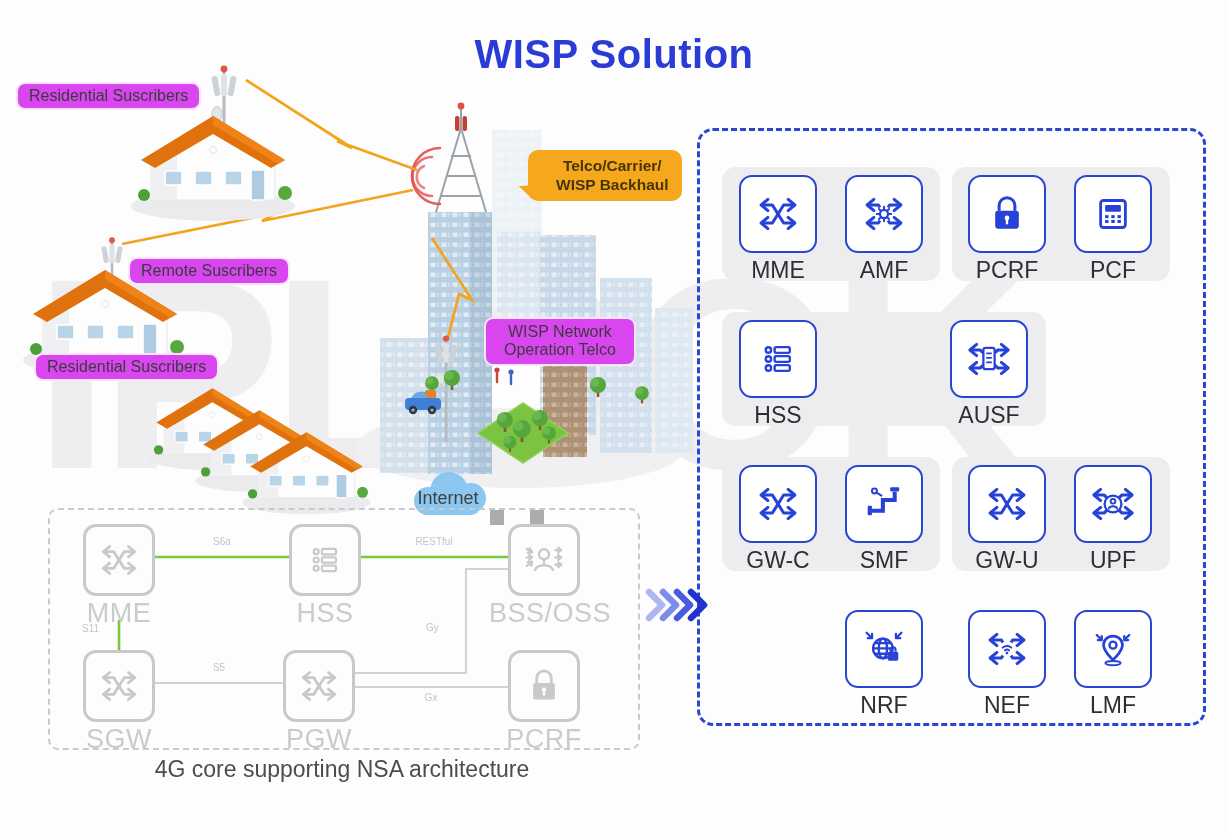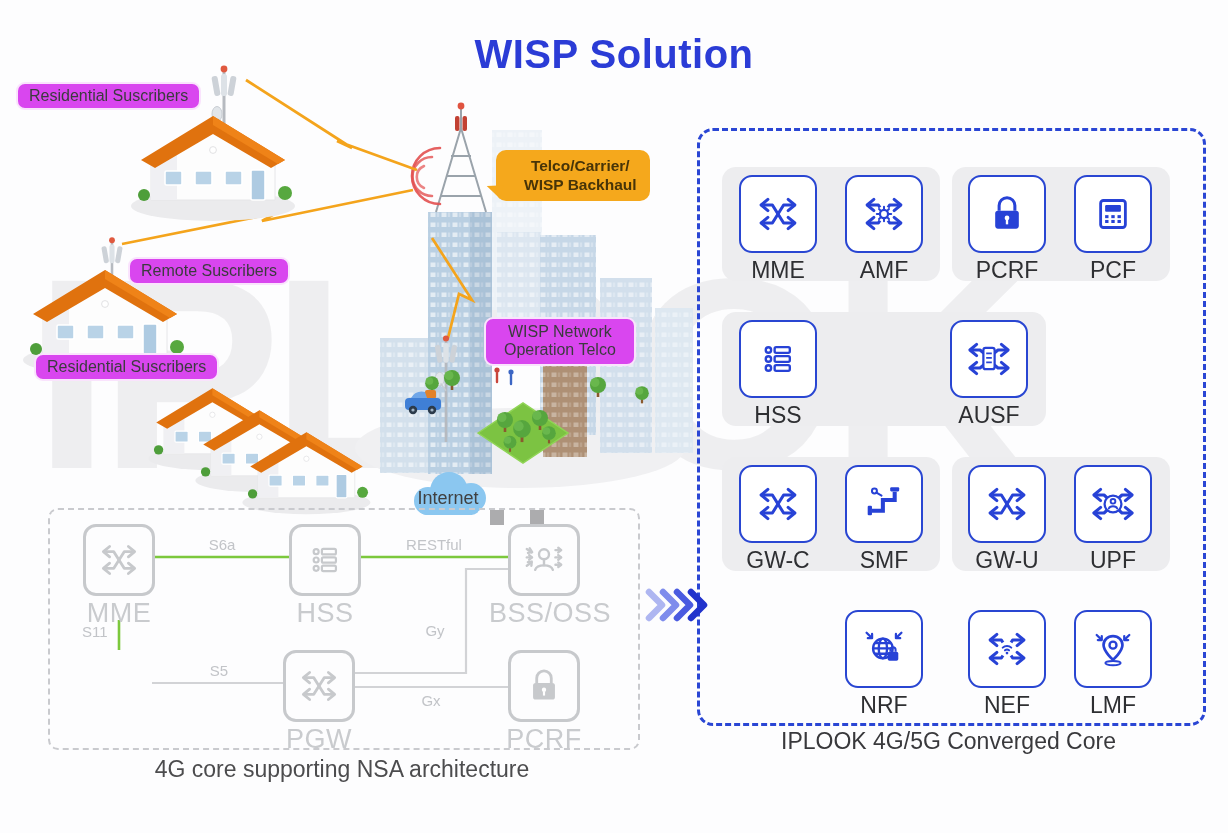--- a/index.html
+++ b/index.html
@@ -27,21 +27,21 @@
   
   #core4g{position:absolute;left:48px;top:508px;width:588px;height:238px;z-index:2;
           border:2px dashed #C9CACE;border-radius:10px;}
   #core4g-caption{position:absolute;left:48px;top:756px;width:588px;text-align:center;z-index:2;
           font-size:23px;color:#4C4C4E;}
   .gnode{position:absolute;width:110px;text-align:center;}
   .gicon{width:66px;height:66px;margin:0 auto;border:3px solid #C7C9CC;border-radius:13px;
          display:flex;align-items:center;justify-content:center;color:#C7C9CC;background:transparent;}
   .gicon svg{width:50px;height:50px;}
   .glabel{margin-top:2px;font-size:27px;color:#C9CBCE;font-weight:400;letter-spacing:.5px;}
-  .iface{position:absolute;font-size:15px;color:#C2C4C8;z-index:2;}
+  .iface{position:absolute;font-size:10px;color:#C2C4C8;z-index:2;}
   
   #flow-chevrons{position:absolute;left:645px;top:585px;z-index:2;}
   
   #converged{position:absolute;left:697px;top:128px;width:503px;height:592px;z-index:1;
              border:3px dashed #2A46D4;border-radius:16px;}
   #converged-caption{position:absolute;left:697px;top:728px;width:503px;text-align:center;z-index:2;
              font-size:23px;color:#39393C;font-weight:500;}
   .card{position:absolute;height:114px;background:#EDEDEF;border-radius:14px;}
   .cnode{position:absolute;width:96px;text-align:center;z-index:2;}
   .cicon{width:74px;height:74px;margin:0 auto;background:#fff;border:2.6px solid #2946D2;
@@ -379,21 +379,21 @@
     <g fill="#ACACAE">
       <path d="M490 510h14v21h7L497 548l-14-17h7z"></path>
       <path d="M530 510h14v21h7L537 548l-14-17h7z"></path>
     </g>
   </svg>
 
   <div class="bubble" style="left:16px;top:82px;">Residential Suscribers</div>
   <div class="bubble" style="left:128px;top:257px;">Remote Suscribers</div>
   <div class="bubble" style="left:34px;top:353px;">Residential Suscribers</div>
 
-  <div id="bubble-backhaul" style="left:496px;top:150px;padding-left:28px;">
+  <div id="bubble-backhaul" style="left:528px;top:150px;padding-left:28px;">
     <div>Telco/Carrier/</div>
     <div>WISP Backhaul</div>
     <div class="tail"></div>
   </div>
 
   <div class="bubble two" style="left:484px;top:317px;">
     <div>WISP Network</div>
     <div>Operation Telco</div>
   </div>
 
@@ -430,20 +430,28 @@
       <div class="glabel">HSS</div>
     </div>
     <div class="gnode" style="left:439px;top:14px;">
       <div class="gicon">
           <svg>
             <use href="#sym-person-arrows"></use>
           </svg>
         </div>
       <div class="glabel">BSS/OSS</div>
     </div>
+    <div class="gnode" style="left:14px;top:140px;">
+      <div class="gicon">
+          <svg>
+            <use href="#sym-switch"></use>
+          </svg>
+        </div>
+      <div class="glabel">SGW</div>
+    </div>
     <div class="gnode" style="left:214px;top:140px;">
       <div class="gicon">
           <svg>
             <use href="#sym-switch"></use>
           </svg>
         </div>
       <div class="glabel">PGW</div>
     </div>
     <div class="gnode" style="left:439px;top:140px;">
       <div class="gicon">
@@ -451,21 +459,21 @@
             <use href="#sym-lock"></use>
           </svg>
         </div>
       <div class="glabel">PCRF</div>
     </div>
 
     <div class="iface" style="left:142px;top:26px;width:60px;text-align:center;">S6a</div>
     <div class="iface" style="left:344px;top:26px;width:80px;text-align:center;">RESTful</div>
     <div class="iface" style="left:32px;top:113px;width:34px;text-align:left;">S11</div>
     <div class="iface" style="left:139px;top:152px;width:60px;text-align:center;">S5</div>
-    <div class="iface" style="left:368px;top:112px;width:34px;text-align:center;">Gy</div>
+    <div class="iface" style="left:376px;top:112px;width:34px;text-align:left;">Gy</div>
     <div class="iface" style="left:351px;top:182px;width:60px;text-align:center;">Gx</div>
   </div>
   <div id="core4g-caption">4G core supporting NSA architecture</div>
 
   <svg id="flow-chevrons" width="64" height="40" viewBox="0 0 64 40">
     <g fill="none" stroke-width="6.5" stroke-linecap="round" stroke-linejoin="round">
       <path d="M4 7 L17 20 L4 33" stroke="#AEB6F1"></path>
       <path d="M18 7 L31 20 L18 33" stroke="#7E8CEC"></path>
       <path d="M32 7 L45 20 L32 33" stroke="#4A5BE0"></path>
       <path d="M46 7 L59 20 L46 33" stroke="#2133CC"></path>
@@ -580,15 +588,14 @@
     </div>
     <div class="cnode" style="left:365px;top:479px;">
       <div class="cicon">
           <svg>
             <use href="#sym-pin-arrows"></use>
           </svg>
         </div>
       <div class="clabel">LMF</div>
     </div>
   </div>
-  <div id="converged-caption">IPLOOK 4G/5G Converged Core</div>
 
 </div>
 
 </body></html>

